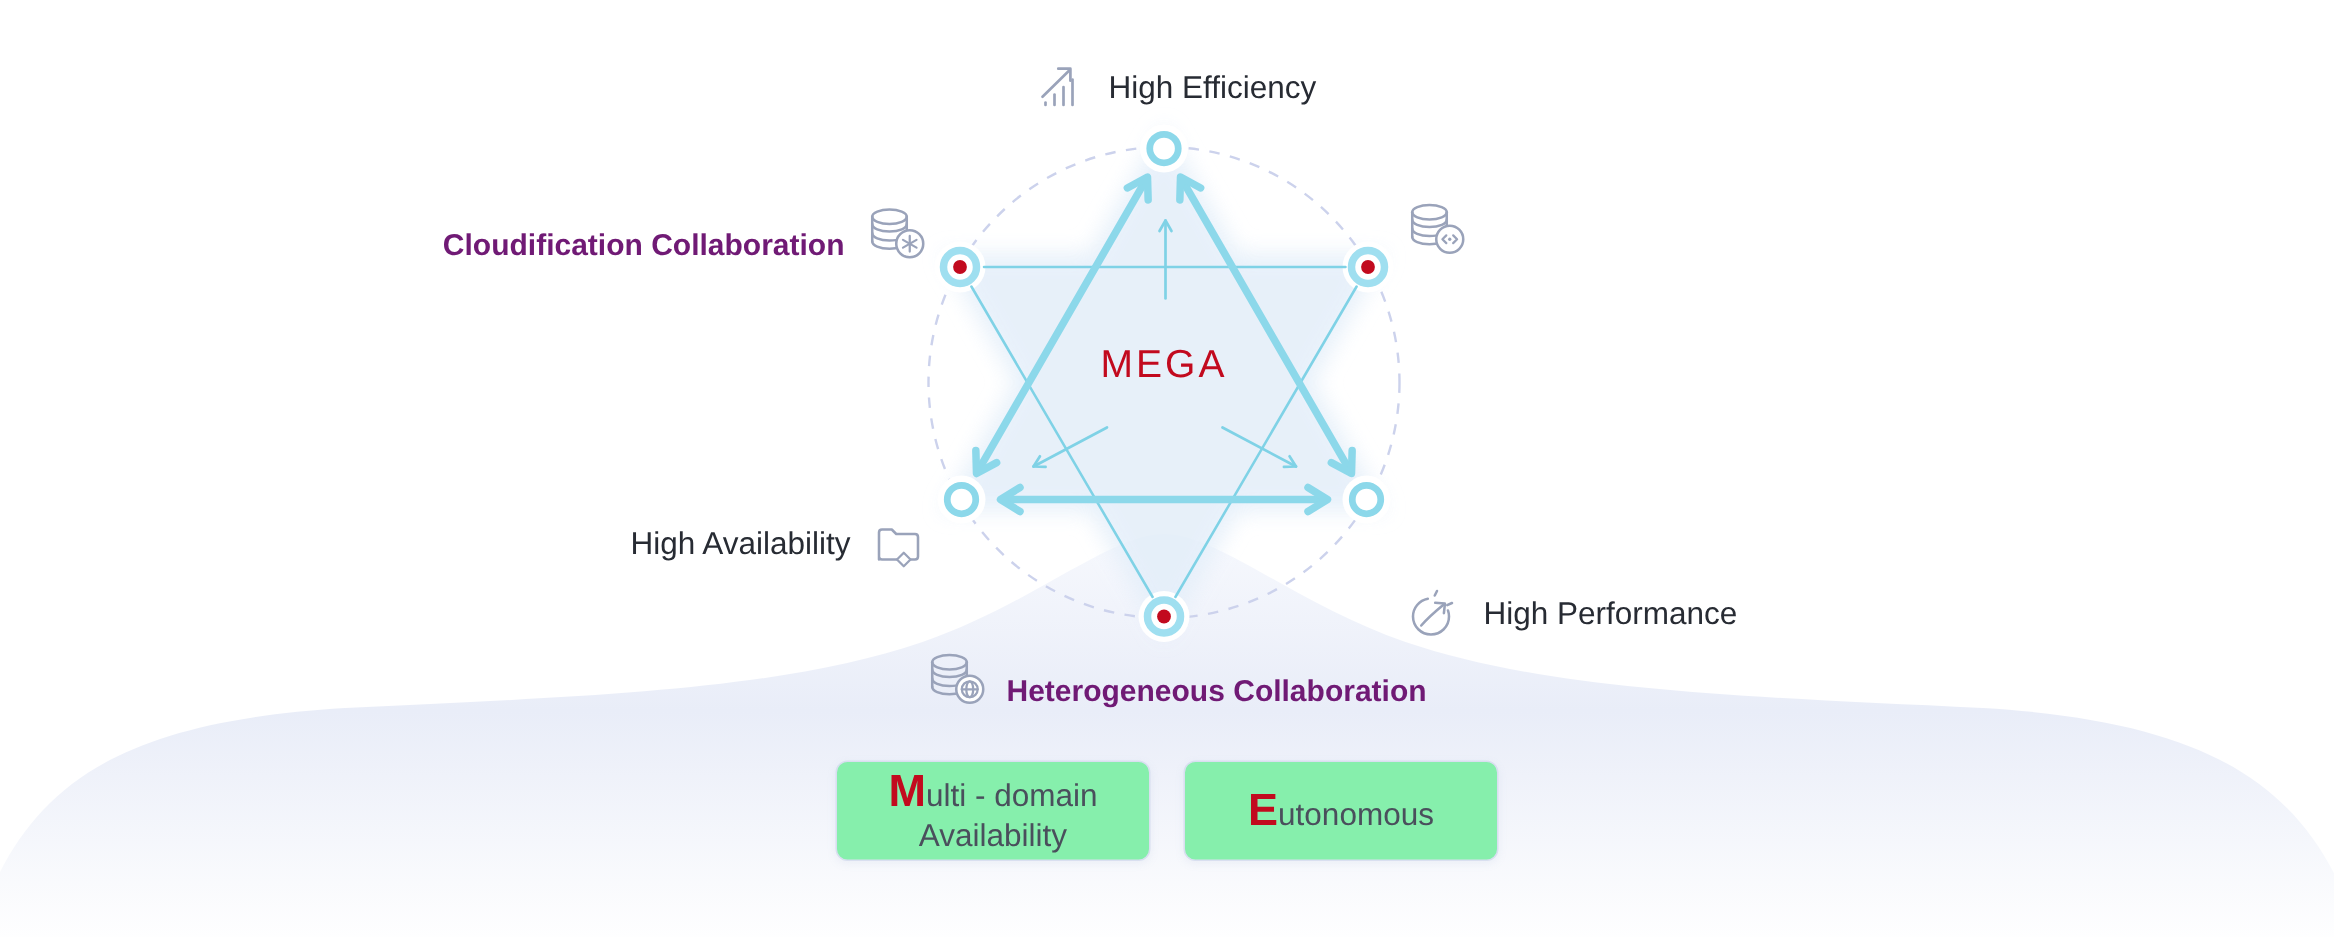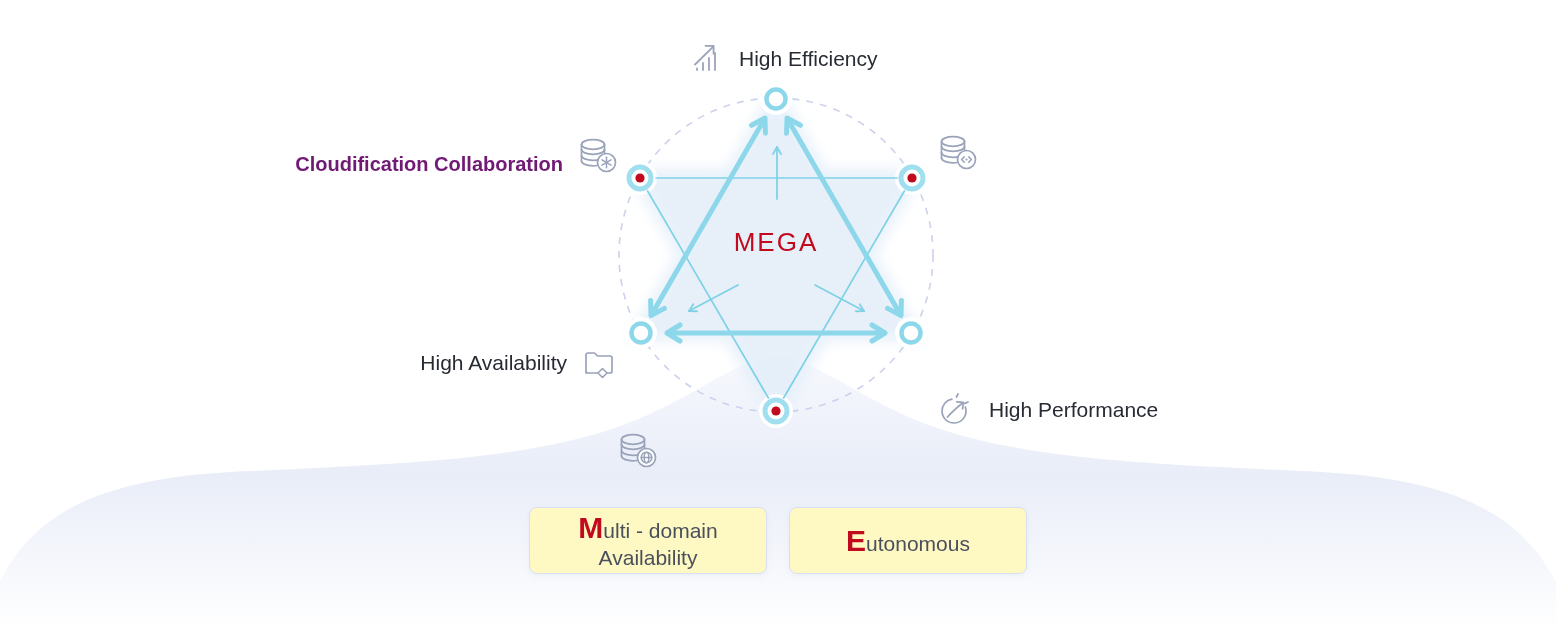--- a/index.html
+++ b/index.html
@@ -6,21 +6,21 @@
   .stage{position:relative;width:1556px;height:625px;overflow:hidden;background:#fff;
          font-family:"Liberation Sans","DejaVu Sans",sans-serif;}
   svg.scene{position:absolute;left:0;top:0;z-index:0;display:block;}
   .lbl{position:absolute;display:flex;align-items:center;gap:13px;white-space:nowrap;z-index:2;}
   .lbl .ic{display:block;flex:0 0 auto;}
   .txt-dark{font-size:21px;color:#272b33;}
   .txt-red{font-size:20px;font-weight:700;color:#701a75;margin-top:20px;}
   .mega{position:absolute;left:776px;top:227px;transform:translateX(-50%);
         font-size:26px;font-weight:400;letter-spacing:2px;color:#c20a1e;z-index:2;text-align:center;}
   .cards{position:absolute;left:0;right:0;top:507px;display:flex;justify-content:center;gap:22px;z-index:2;}
-  .card{width:238px;box-sizing:border-box;min-height:67px;background:#fef9c3;border:1px solid #d9dff0;
+  .card{width:210px;box-sizing:border-box;min-height:67px;background:#86efac;border:1px solid #d9dff0;
         border-radius:8px;display:flex;align-items:center;justify-content:center;text-align:center;
         color:#4a4f5c;font-size:21px;line-height:1.18;box-shadow:0 2px 6px rgba(140,155,200,.10);}
   .card .ini{font-size:30px;font-weight:700;color:#c20a1e;}
 </style>
 </head>
 <body>
 
 <div class="stage">
 
   <svg class="scene" width="1556" height="625" viewBox="0 0 1556 625">
@@ -167,20 +167,21 @@
       <path d="M5.5,14.5 C5.5,17.15 10.4,19.3 17,19.3 C23.6,19.3 28.5,17.15 28.5,14.5"></path>
       <path d="M5.5,20.5 C5.5,23.15 10.4,25.3 17,25.3 C21,25.3 22.8,25 24,24.6"></path>
       <path d="M5.5,26 C5.5,28.65 10.4,30.8 17,30.8 C18.6,30.8 19.8,30.7 21,30.5"></path>
       <circle cx="30.5" cy="27.5" r="9" fill="#ffffff"></circle>
       <g stroke-width="1.5">
         <circle cx="30.5" cy="27.5" r="5.3"></circle>
         <ellipse cx="30.5" cy="27.5" rx="2.3" ry="5.3"></ellipse>
         <line x1="25.2" y1="27.5" x2="35.8" y2="27.5"></line>
       </g>
     </svg>
+    <span class="txt-red">Heterogeneous Collaboration</span>
   </div>
 
   <div class="cards">
     <div class="card">
       <div>
         <span class="ini">M</span><span>ulti - domain</span>
         <div>Availability</div>
       </div>
     </div>
     <div class="card">

